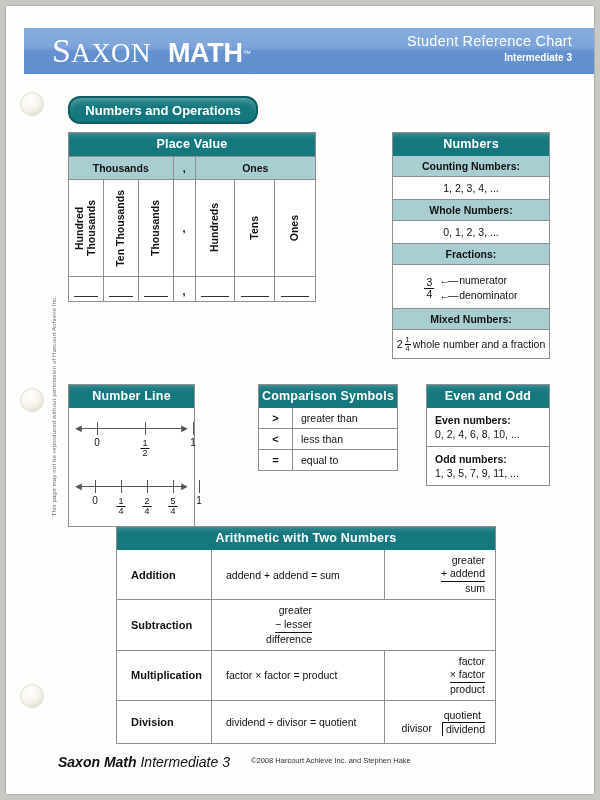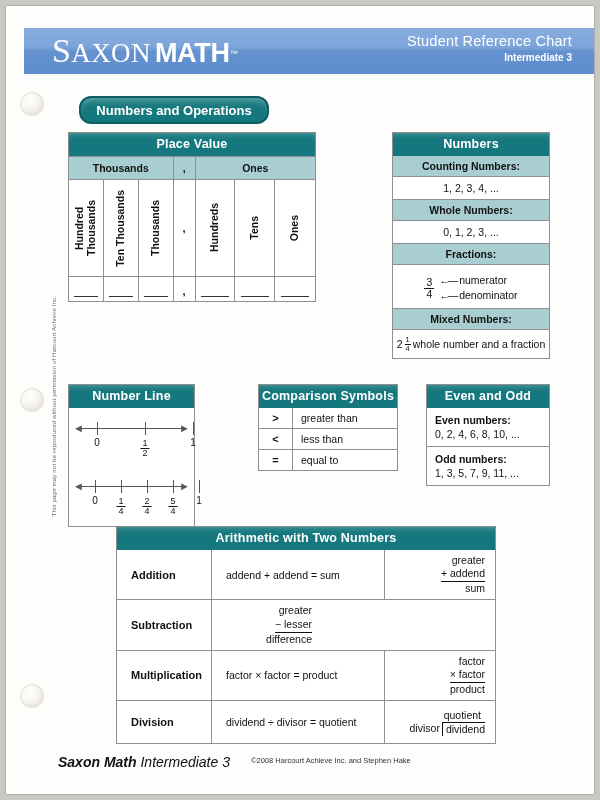--- a/index.html
+++ b/index.html
@@ -27,21 +27,21 @@
   .logo{
     position:absolute;left:46px;top:26px;color:#fff;z-index:3;
     white-space:nowrap;
   }
   .logo .saxon{
     font-family:"Liberation Serif",serif;font-size:27px;letter-spacing:.4px;
   }
   .logo .saxon .cap{font-size:34px;}
   .logo .math{
     font-family:"Liberation Sans",sans-serif;font-weight:bold;font-size:27px;
-    letter-spacing:-.3px;margin-left:4px;
+    letter-spacing:-.3px;margin-left:17px;
   }
   .logo .tm{font-size:8px;vertical-align:super;}
   .hdr-right{
     position:absolute;right:22px;top:27px;text-align:right;color:#fff;z-index:3;
   }
   .hdr-right .t1{font-size:14.5px;font-weight:normal;letter-spacing:.2px;}
   .hdr-right .t2{font-size:10px;font-weight:bold;margin-top:3px;}
 
   
   .hole{
@@ -50,21 +50,20 @@
     border:1px solid #e2ded2;
   }
   
   .tab{
     position:absolute;left:62px;top:90px;width:186px;height:24px;
     border-radius:12px;background:#15787e;
     border:2px solid #0e5d63;
     color:#fff;font-weight:bold;font-size:13px;
     display:flex;align-items:center;justify-content:center;
     box-shadow:inset 0 7px 9px -6px rgba(255,255,255,.45);
-    margin-left:11px;
   }
   
   .panel{position:absolute;border:1px solid #8f8f8f;background:#fff;box-sizing:border-box;}
   .p-hd{
     background:#15787e;color:#fff;font-weight:bold;font-size:12.5px;
     text-align:center;padding:4px 0 5px;letter-spacing:.2px;
     box-shadow:inset 0 6px 7px -6px rgba(255,255,255,.35);
   }
   .sub{
     background:#a9ced1;font-weight:bold;font-size:10.5px;text-align:center;
@@ -149,21 +148,21 @@
     flex:1;box-sizing:border-box;border-right:1px solid #8f8f8f;
     font-size:10.5px;display:flex;align-items:center;padding-left:14px;color:#111;
   }
   .ar-vert{
     width:110px;box-sizing:border-box;font-size:10.5px;color:#111;
     display:flex;flex-direction:column;align-items:flex-end;justify-content:center;
     padding:4px 10px 4px 0;line-height:1.25;text-align:right;
   }
   .ar-vert .ul{border-bottom:1px solid #111;padding-bottom:1px;}
   .div-wrap{display:flex;align-items:center;justify-content:flex-end;line-height:1.25;}
-  .div-box{border-left:1px solid #111;border-top:1px solid #111;padding:0 0 0 3px;margin-left:2px;text-align:center;}
+  .div-box{border-left:1px solid #111;border-top:1px solid #111;padding:0 0 0 3px;margin-left:10px;text-align:center;}
   .div-top{text-align:right;padding-right:2px;}
 
   
   .sidenote{
     position:absolute;left:44px;top:290px;
     writing-mode:vertical-rl;transform:rotate(180deg);
     font-size:6.2px;color:#6b6b6b;letter-spacing:.1px;white-space:nowrap;
   }
   .foot-l{position:absolute;left:52px;top:748px;font-size:14px;color:#111;}
   .foot-l .b{font-weight:bold;font-style:italic;}

